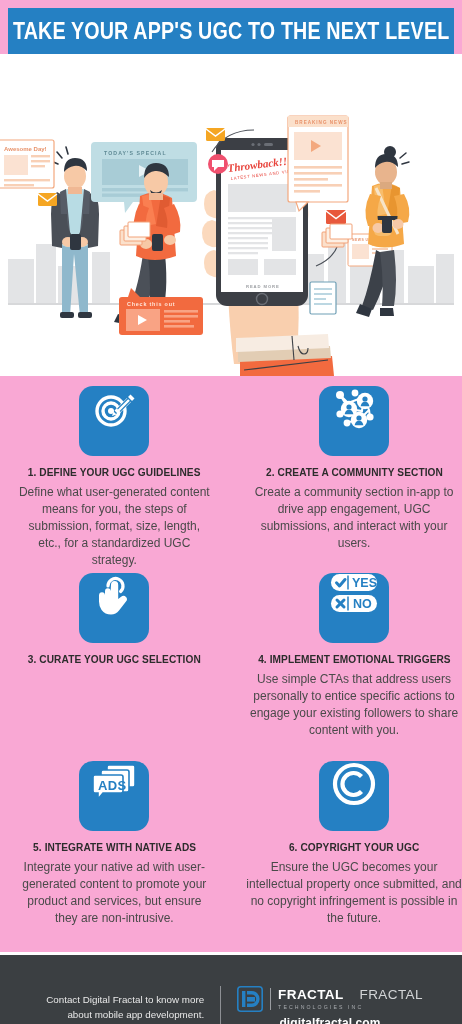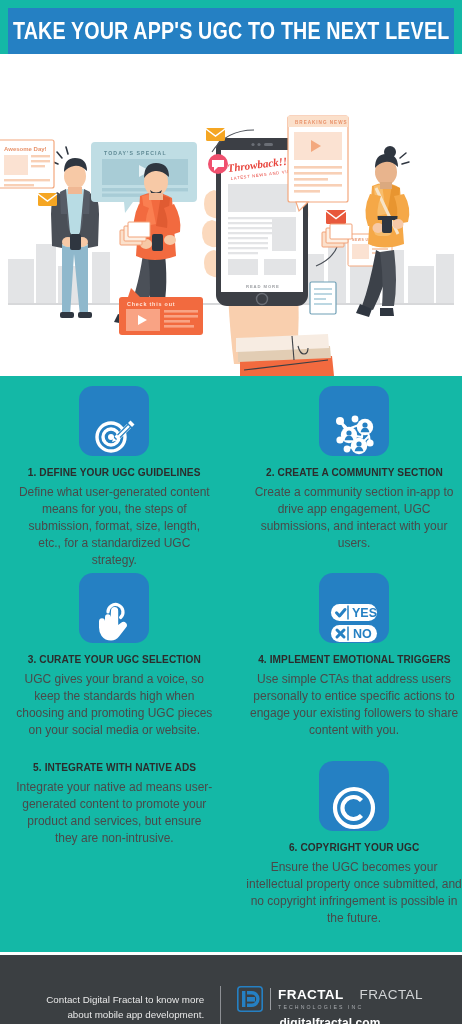--- a/index.html
+++ b/index.html
@@ -7,21 +7,21 @@
     width: 462px;
     height: 1024px;
     background: #ffffff;
     font-family: "Liberation Sans", sans-serif;
     overflow: hidden;
   }
   .page {
     position: relative;
     width: 462px;
     height: 1024px;
-    background: #14b8a6;
+    background: #f9a8d4;
     display: flex;
     flex-direction: column;
   }
 
   
   .header {
     background: #2580c3;
     height: 46px;
     min-height: 46px;
     display: flex;
@@ -65,21 +65,21 @@
     flex-direction: column;
     align-items: center;
     padding: 0 16px;
   }
   .icon-box {
     width: 70px;
     height: 70px;
     border-radius: 14px;
     background: #2580c3;
     display: flex;
-    align-items: flex-end;
+    align-items: flex-start;
     justify-content: center;
     margin-bottom: 10px;
     flex: none;
   }
   .icon-box svg { display: block; }
   .step-title {
     font-family: "Liberation Sans", sans-serif;
     font-weight: bold;
     font-size: 11.5px;
     color: #2c2c2c;
@@ -519,21 +519,20 @@
     </div>
 
     <div class="step">
       <div class="icon-box">
         <svg width="40" height="44" viewBox="0 0 40 44">
           <path d="M14 13 a7.5 7.5 0 1 1 12.6 5.5" fill="none" stroke="#ffffff" stroke-width="3.2" stroke-linecap="round"></path>
           <path d="M17 12 q0 -4 3.6 -4 q3.6 0 3.6 4 l0 14 l2.6 -2 q3 -2.4 5.2 0 q2 2.2 0 4.6 l-7 9 q-3 4 -8 4 q-6 0 -9.4 -4.6 q-2.6 -3.6 -2.6 -8.4 l0 -6 q0 -3.4 3 -3.4 q3 0 3 3.4 l0 2.4 l0 -6.6 q0 -3.2 2.8 -3.2 q2.8 0 2.8 3.2 Z" fill="#ffffff"></path>
         </svg>
       </div>
       <div class="step-title">3. CURATE YOUR UGC SELECTION</div>
-      <div class="step-desc">UGC gives your brand a voice, so keep the standards high when choosing and promoting UGC pieces on your social media or website.</div>
     </div>
 
     <div class="step">
       <div class="icon-box">
         <svg width="50" height="40" viewBox="0 0 50 40">
           <rect x="2" y="1" width="46" height="17" rx="8.5" fill="#ffffff"></rect>
           <rect x="2" y="22" width="46" height="17" rx="8.5" fill="#ffffff"></rect>
           <line x1="19" y1="2.5" x2="19" y2="16.5" stroke="#2580c3" stroke-width="1.5"></line>
           <line x1="19" y1="23.5" x2="19" y2="37.5" stroke="#2580c3" stroke-width="1.5"></line>
           <path d="M7.5 9.8 L10.5 13 L16 6.5" stroke="#2580c3" stroke-width="3" fill="none" stroke-linecap="round" stroke-linejoin="round"></path>
@@ -543,22 +542,30 @@
           </g>
           <text x="23" y="14.4" font-family="Liberation Sans, sans-serif" font-size="12.5" font-weight="bold" fill="#2580c3">YES</text>
           <text x="24" y="35.4" font-family="Liberation Sans, sans-serif" font-size="12.5" font-weight="bold" fill="#2580c3">NO</text>
         </svg>
       </div>
       <div class="step-title">4. IMPLEMENT EMOTIONAL TRIGGERS</div>
       <div class="step-desc">Use simple CTAs that address users personally to entice specific actions to engage your existing followers to share content with you.</div>
     </div>
 
     <div class="step">
+      <div class="icon-box">
+        <svg width="46" height="42" viewBox="0 0 46 42">
+          <path d="M18 4 h24 a2 2 0 0 1 2 2 v18 a2 2 0 0 1 -2 2 h-24 a2 2 0 0 1 -2 -2 v-18 a2 2 0 0 1 2 -2 Z" fill="#ffffff" stroke="#2580c3" stroke-width="1.6"></path>
+          <path d="M12 9 h24 a2 2 0 0 1 2 2 v18 a2 2 0 0 1 -2 2 h-24 a2 2 0 0 1 -2 -2 v-18 a2 2 0 0 1 2 -2 Z" fill="#ffffff" stroke="#2580c3" stroke-width="1.6"></path>
+          <path d="M4 14 h26 a2 2 0 0 1 2 2 v14 a2 2 0 0 1 -2 2 h-18 l-5 6 l0 -6 h-3 a2 2 0 0 1 -2 -2 v-14 a2 2 0 0 1 2 -2 Z" fill="#ffffff" stroke="#2580c3" stroke-width="1.6"></path>
+          <text x="7" y="28.5" font-family="Liberation Sans, sans-serif" font-size="13" font-weight="bold" fill="#2580c3" letter-spacing="0.4">ADS</text>
+        </svg>
+      </div>
       <div class="step-title">5. INTEGRATE WITH NATIVE ADS</div>
-      <div class="step-desc">Integrate your native ad means user-generated content to promote your product and services, but ensure they are non-intrusive.</div>
+      <div class="step-desc">Integrate your native ad with user-generated content to promote your product and services, but ensure they are non-intrusive.</div>
     </div>
 
     <div class="step">
       <div class="icon-box">
         <svg width="46" height="46" viewBox="0 0 46 46">
           <circle cx="23" cy="23" r="19" fill="none" stroke="#ffffff" stroke-width="4.2"></circle>
           <path d="M30.5 15.5 a11 11 0 1 0 0 15" fill="none" stroke="#ffffff" stroke-width="4.2" stroke-linecap="butt"></path>
         </svg>
       </div>
       <div class="step-title">6. COPYRIGHT YOUR UGC</div>

